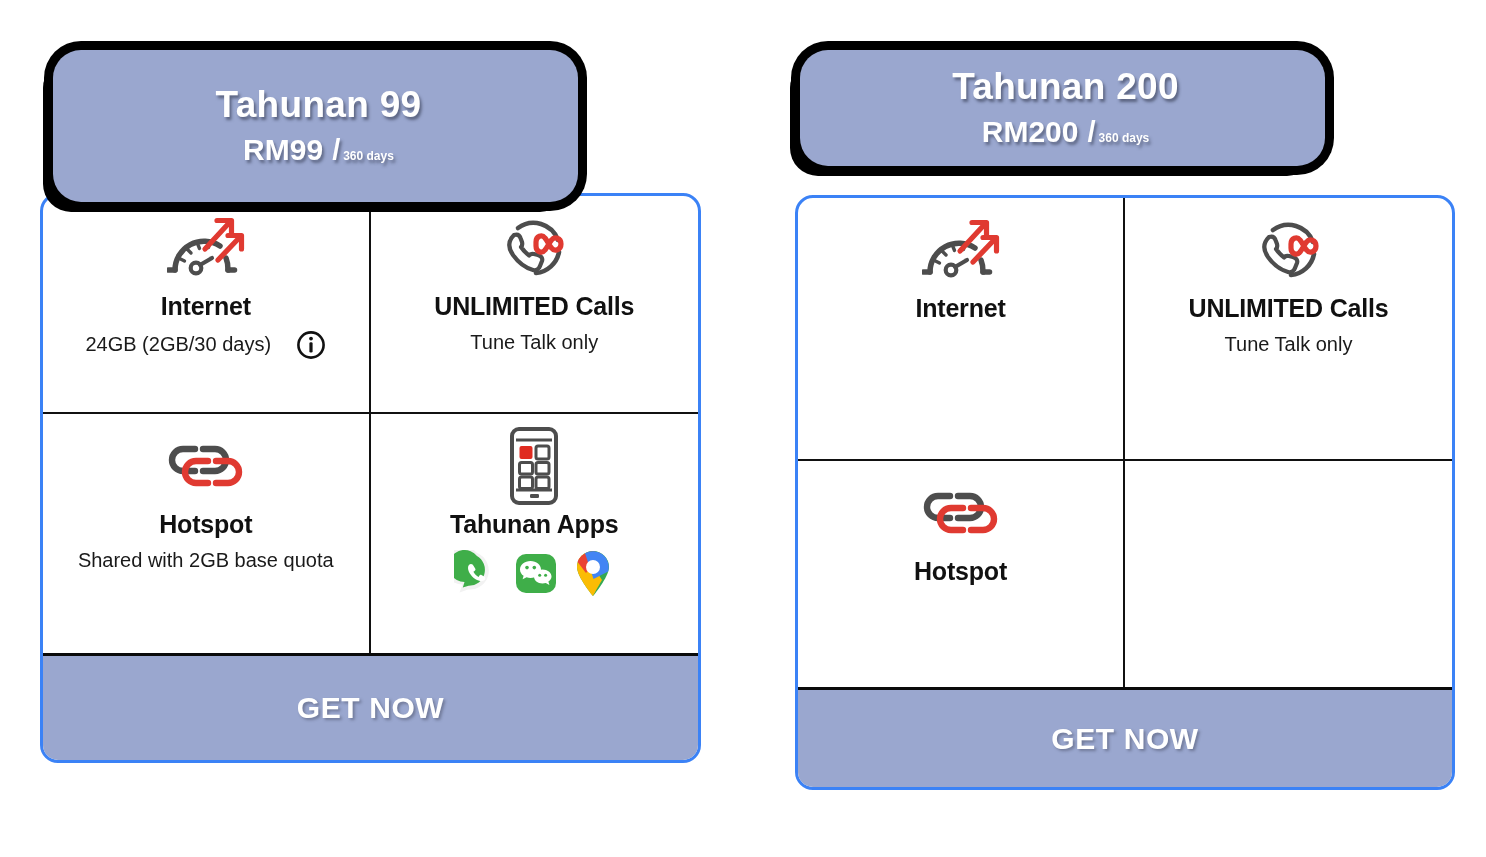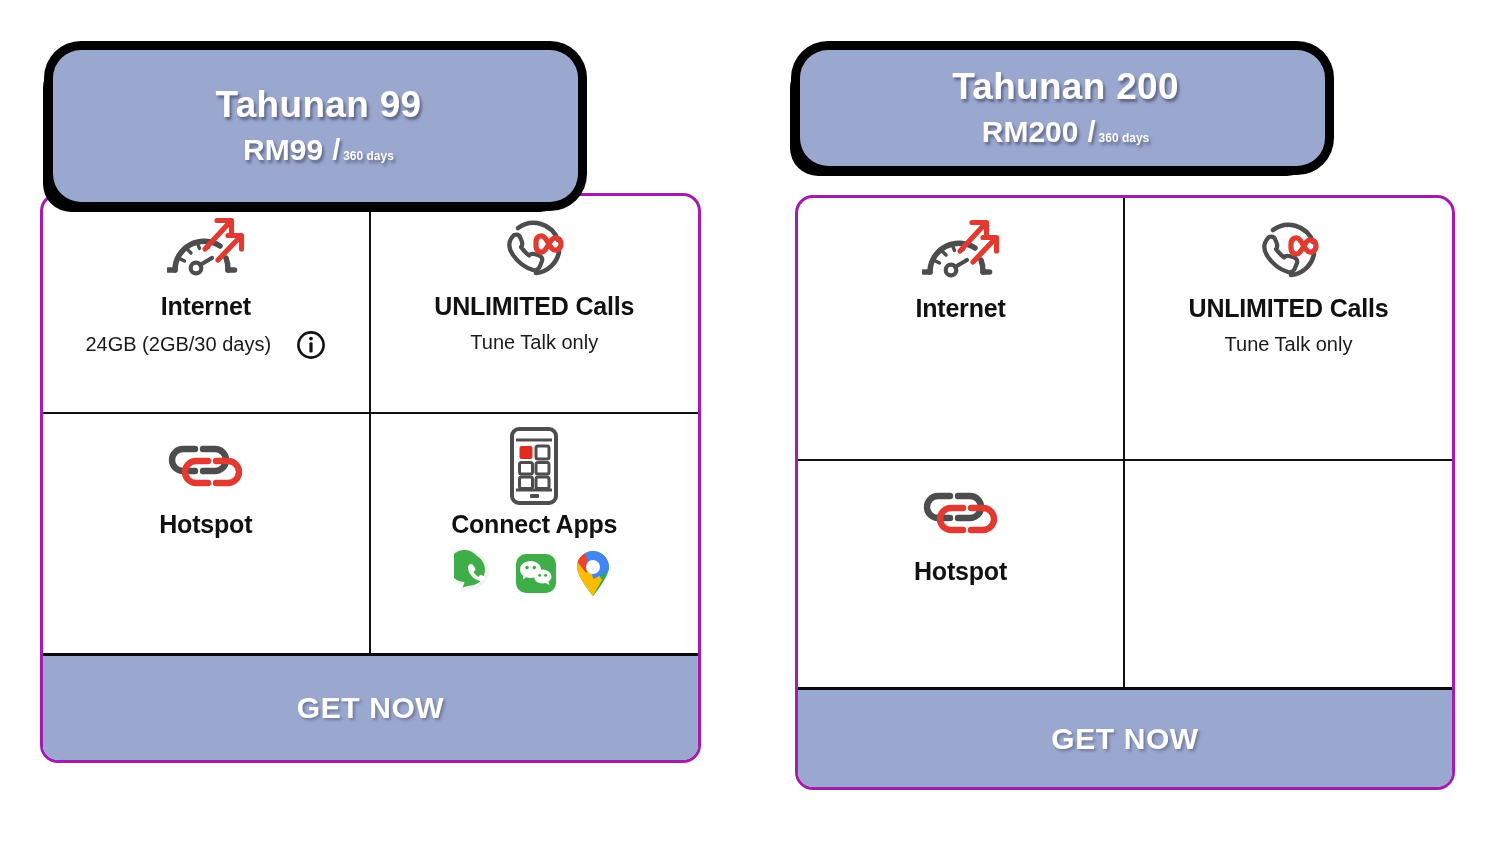--- a/index.html
+++ b/index.html
@@ -10,21 +10,21 @@
     overflow: hidden;
   }
   .stage { position: relative; width: 1486px; height: 857px; }
 
   
   .card { position: absolute; }
 
   .card-body {
     position: absolute;
     background: #ffffff;
-    border: 3px solid #a21caf;
+    border: 3px solid #3b82f6;
     border-radius: 18px;
     overflow: hidden;
     display: flex;
     flex-direction: column;
   }
 
   
   .header {
     position: absolute;
     background: #9aa7cf;
@@ -198,38 +198,41 @@
         <div class="cell rb">
           <div class="cell-icon">
             <svg width="86" height="58" viewBox="0 0 86 58">
               <path d="M32 12 L20 12 A11 11 0 0 0 20 34 L32 34" fill="none" stroke="#4d4d4d" stroke-width="6.4" stroke-linecap="round"></path>
               <path d="M40 12 L52 12 A11 11 0 0 1 52 34 L40 34" fill="none" stroke="#4d4d4d" stroke-width="6.4" stroke-linecap="round"></path>
               <path d="M45 24 L33 24 A11 11 0 0 0 33 46 L45 46" fill="none" stroke="#e03a31" stroke-width="6.4" stroke-linecap="round"></path>
               <path d="M53 24 L65 24 A11 11 0 0 1 65 46 L53 46" fill="none" stroke="#e03a31" stroke-width="6.4" stroke-linecap="round"></path>
             </svg>
           </div>
           <div class="cell-title">Hotspot</div>
+          <div class="cell-sub">
+            <span>Shared with 2GB base quota</span>
+          </div>
         </div>
 
         <div class="cell">
           <div class="cell-icon">
             <svg width="56" height="80" viewBox="0 0 56 80">
               <rect x="6" y="3" width="44" height="74" rx="7" fill="none" stroke="#4d4d4d" stroke-width="4"></rect>
               <line x1="10" y1="14" x2="46" y2="14" stroke="#4d4d4d" stroke-width="3"></line>
               <line x1="10" y1="64" x2="46" y2="64" stroke="#4d4d4d" stroke-width="3"></line>
               <rect x="24" y="68" width="9" height="4" rx="1.3" fill="#4d4d4d"></rect>
               <rect x="13.5" y="20" width="13" height="13" rx="2" fill="#e02b20"></rect>
               <rect x="30" y="20" width="13" height="13" rx="2" fill="none" stroke="#4d4d4d" stroke-width="3"></rect>
               <rect x="13.5" y="36.5" width="13" height="11.5" rx="2" fill="none" stroke="#4d4d4d" stroke-width="3"></rect>
               <rect x="30" y="36.5" width="13" height="11.5" rx="2" fill="none" stroke="#4d4d4d" stroke-width="3"></rect>
               <rect x="13.5" y="51" width="13" height="11.5" rx="2" fill="none" stroke="#4d4d4d" stroke-width="3"></rect>
               <rect x="30" y="51" width="13" height="11.5" rx="2" fill="none" stroke="#4d4d4d" stroke-width="3"></rect>
             </svg>
           </div>
-          <div class="cell-title">Connect Apps</div>
+          <div class="cell-title">Tahunan Apps</div>
           <div class="app-row">
             <span>
               <svg width="46" height="46" viewBox="0 0 46 46">
                 <path d="M23 3 A19 19 0 1 0 8.5 34.5 L5.5 42.5 L14 39.5 A19 19 0 0 0 23 3 Z" fill="#f2f2f2"></path>
                 <path d="M23 6 A16 16 0 1 0 10.5 32 L8.8 37.6 L14.6 35.8 A16 16 0 0 0 23 6 Z" fill="#3fae49"></path>
                 <path d="M17 14 C15.5 14 14 15.5 14 18 C14 22 18 27.5 23 30 C26 31.5 29 31.5 30.5 30 C31.5 29 31.5 27.5 30.5 26.8 L27.5 25 C26.5 24.5 25.8 25 25.3 25.8 L24.6 26.9 C22.5 25.8 20.4 23.7 19.4 21.7 L20.5 21 C21.3 20.5 21.8 19.8 21.3 18.8 L19.5 15.8 C19.1 15 18.3 14 17 14 Z" fill="#ffffff"></path>
               </svg>
             </span>
             <span>
               <svg width="46" height="46" viewBox="0 0 46 46">

